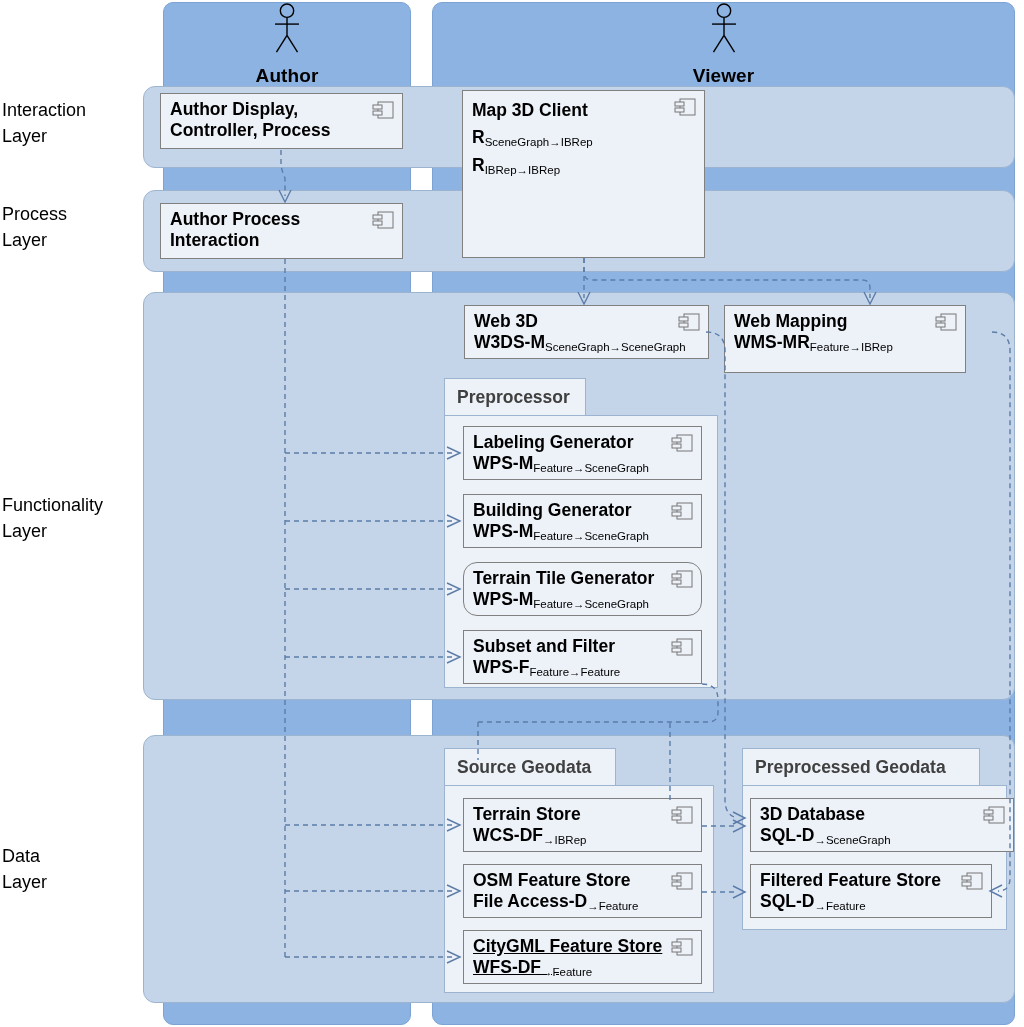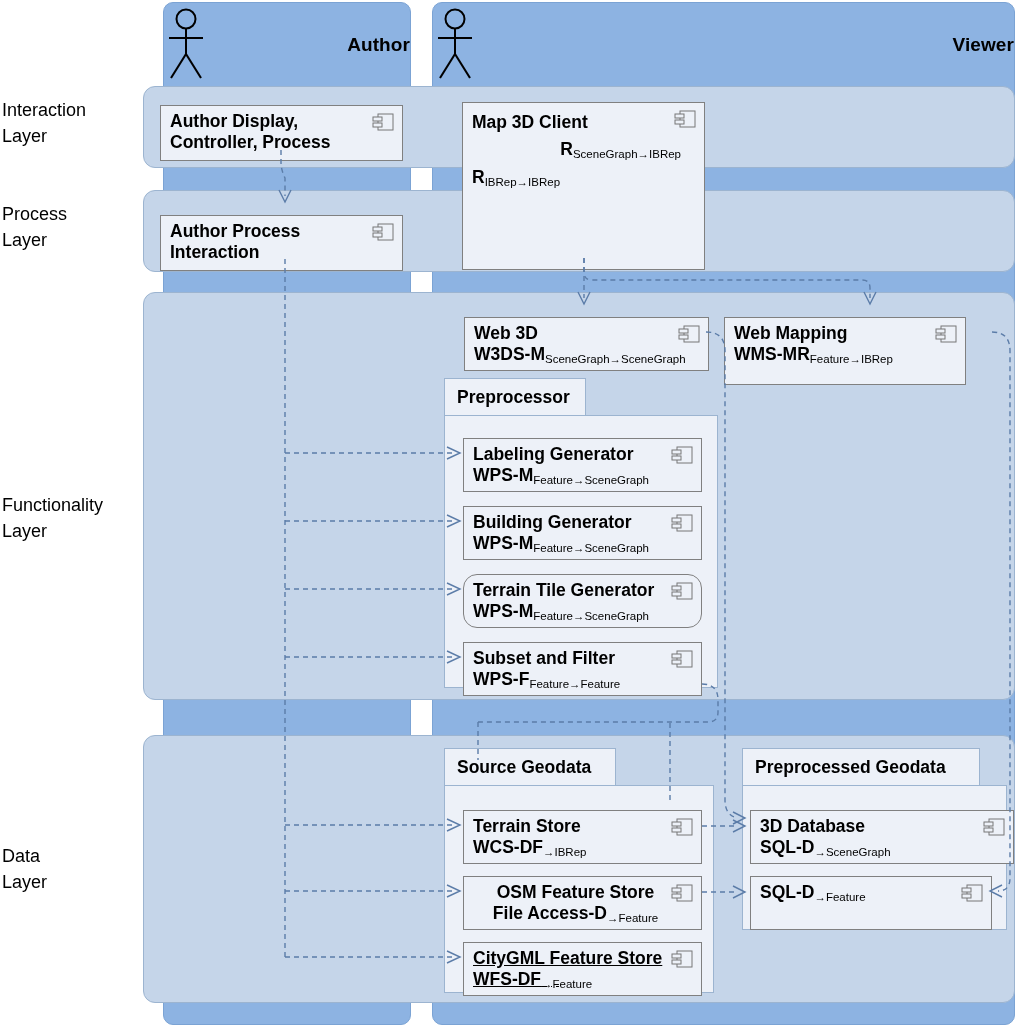--- a/index.html
+++ b/index.html
@@ -31,20 +31,21 @@
   .swimlane-head {
     position: absolute;
     top: 0;
     left: 0;
     right: 0;
     height: 84px;
     display: flex;
     align-items: center;
     justify-content: space-between;
     gap: 10px;
+    flex-direction: column;
   }
   .actor-label {
     font-size: 19px;
     font-weight: bold;
     color: #000000;
     letter-spacing: 0.1px;
   }
   .actor-icon { display: block; }
 
   
@@ -68,23 +69,22 @@
     color: #000000;
     font-weight: normal;
   }
 
   
   .component {
     position: absolute;
     background: #EDF1F8;
     border: 1px solid #808080;
     box-sizing: border-box;
-    padding: 5px 23px 5px 9px;
+    padding: 5px 10px 5px 9px;
     box-shadow: 0 0 0 0 transparent;
-    margin-top: 12px;
   }
   .component .cname {
     font-size: 17.5px;
     font-weight: bold;
     color: #000000;
     line-height: 1.22;
     white-space: nowrap;
   }
   .component .cspec {
     font-size: 17.5px;
@@ -118,21 +118,21 @@
     top: 0;
     left: 0;
     background: #EDF1F8;
     border: 1px solid #9CB4D0;
     box-sizing: border-box;
     display: flex;
     align-items: center;
     padding: 0 12px;
     font-size: 17.5px;
     font-weight: bold;
-    color: #000000;
+    color: #404040;
     white-space: nowrap;
     z-index: 3;
   }
   .group-body {
     position: absolute;
     left: 0;
     background: #EDF1F8;
     border: 1px solid #9CB4D0;
     box-sizing: border-box;
     z-index: 2;
@@ -230,21 +230,21 @@
     <div class="cname">Controller, Process</div>
     <svg class="comp-icon" viewBox="0 0 22 18">
       <rect x="6" y="1" width="15" height="16" fill="#EDF1F8" stroke="#777" stroke-width="1"></rect>
       <rect x="1" y="4" width="9" height="4" fill="#EDF1F8" stroke="#777" stroke-width="1"></rect>
       <rect x="1" y="10" width="9" height="4" fill="#EDF1F8" stroke="#777" stroke-width="1"></rect>
     </svg>
   </div>
 
   <div class="component" style="left:462px; top:90px; width:243px; height:168px; z-index:5; padding-top:9px;">
     <div class="cname">Map 3D Client</div>
-    <div class="cspec" style="margin-top:6px;text-align:right;">
+    <div class="cspec" style="margin-top:6px;">
       <span>R</span><span class="sub">SceneGraph→IBRep</span>
     </div>
     <div class="cspec" style="margin-top:6px;">
       <span>R</span><span class="sub">IBRep→IBRep</span>
     </div>
     <svg class="comp-icon" viewBox="0 0 22 18">
       <rect x="6" y="1" width="15" height="16" fill="#EDF1F8" stroke="#777" stroke-width="1"></rect>
       <rect x="1" y="4" width="9" height="4" fill="#EDF1F8" stroke="#777" stroke-width="1"></rect>
       <rect x="1" y="10" width="9" height="4" fill="#EDF1F8" stroke="#777" stroke-width="1"></rect>
     </svg>
@@ -337,21 +337,21 @@
     <div class="cspec">
       <span>WCS-DF</span><span class="sub">→IBRep</span>
     </div>
     <svg class="comp-icon" viewBox="0 0 22 18">
       <rect x="6" y="1" width="15" height="16" fill="#EDF1F8" stroke="#777" stroke-width="1"></rect>
       <rect x="1" y="4" width="9" height="4" fill="#EDF1F8" stroke="#777" stroke-width="1"></rect>
       <rect x="1" y="10" width="9" height="4" fill="#EDF1F8" stroke="#777" stroke-width="1"></rect>
     </svg>
   </div>
 
-  <div class="component" style="left:463px; top:864px; width:239px; height:54px; z-index:5;text-align:center;">
+  <div class="component" style="left:463px; top:864px; width:239px; height:54px; z-index:5;">
     <div class="cname">OSM Feature Store</div>
     <div class="cspec">
       <span>File Access-D</span><span class="sub">→Feature</span>
     </div>
     <svg class="comp-icon" viewBox="0 0 22 18">
       <rect x="6" y="1" width="15" height="16" fill="#EDF1F8" stroke="#777" stroke-width="1"></rect>
       <rect x="1" y="4" width="9" height="4" fill="#EDF1F8" stroke="#777" stroke-width="1"></rect>
       <rect x="1" y="10" width="9" height="4" fill="#EDF1F8" stroke="#777" stroke-width="1"></rect>
     </svg>
   </div>
@@ -374,20 +374,21 @@
       <span>SQL-D</span><span class="sub">→SceneGraph</span>
     </div>
     <svg class="comp-icon" viewBox="0 0 22 18">
       <rect x="6" y="1" width="15" height="16" fill="#EDF1F8" stroke="#777" stroke-width="1"></rect>
       <rect x="1" y="4" width="9" height="4" fill="#EDF1F8" stroke="#777" stroke-width="1"></rect>
       <rect x="1" y="10" width="9" height="4" fill="#EDF1F8" stroke="#777" stroke-width="1"></rect>
     </svg>
   </div>
 
   <div class="component" style="left:750px; top:864px; width:242px; height:54px; z-index:5;">
+    <div class="cname">Filtered Feature Store</div>
     <div class="cspec">
       <span>SQL-D</span><span class="sub">→Feature</span>
     </div>
     <svg class="comp-icon" viewBox="0 0 22 18">
       <rect x="6" y="1" width="15" height="16" fill="#EDF1F8" stroke="#777" stroke-width="1"></rect>
       <rect x="1" y="4" width="9" height="4" fill="#EDF1F8" stroke="#777" stroke-width="1"></rect>
       <rect x="1" y="10" width="9" height="4" fill="#EDF1F8" stroke="#777" stroke-width="1"></rect>
     </svg>
   </div>
 

